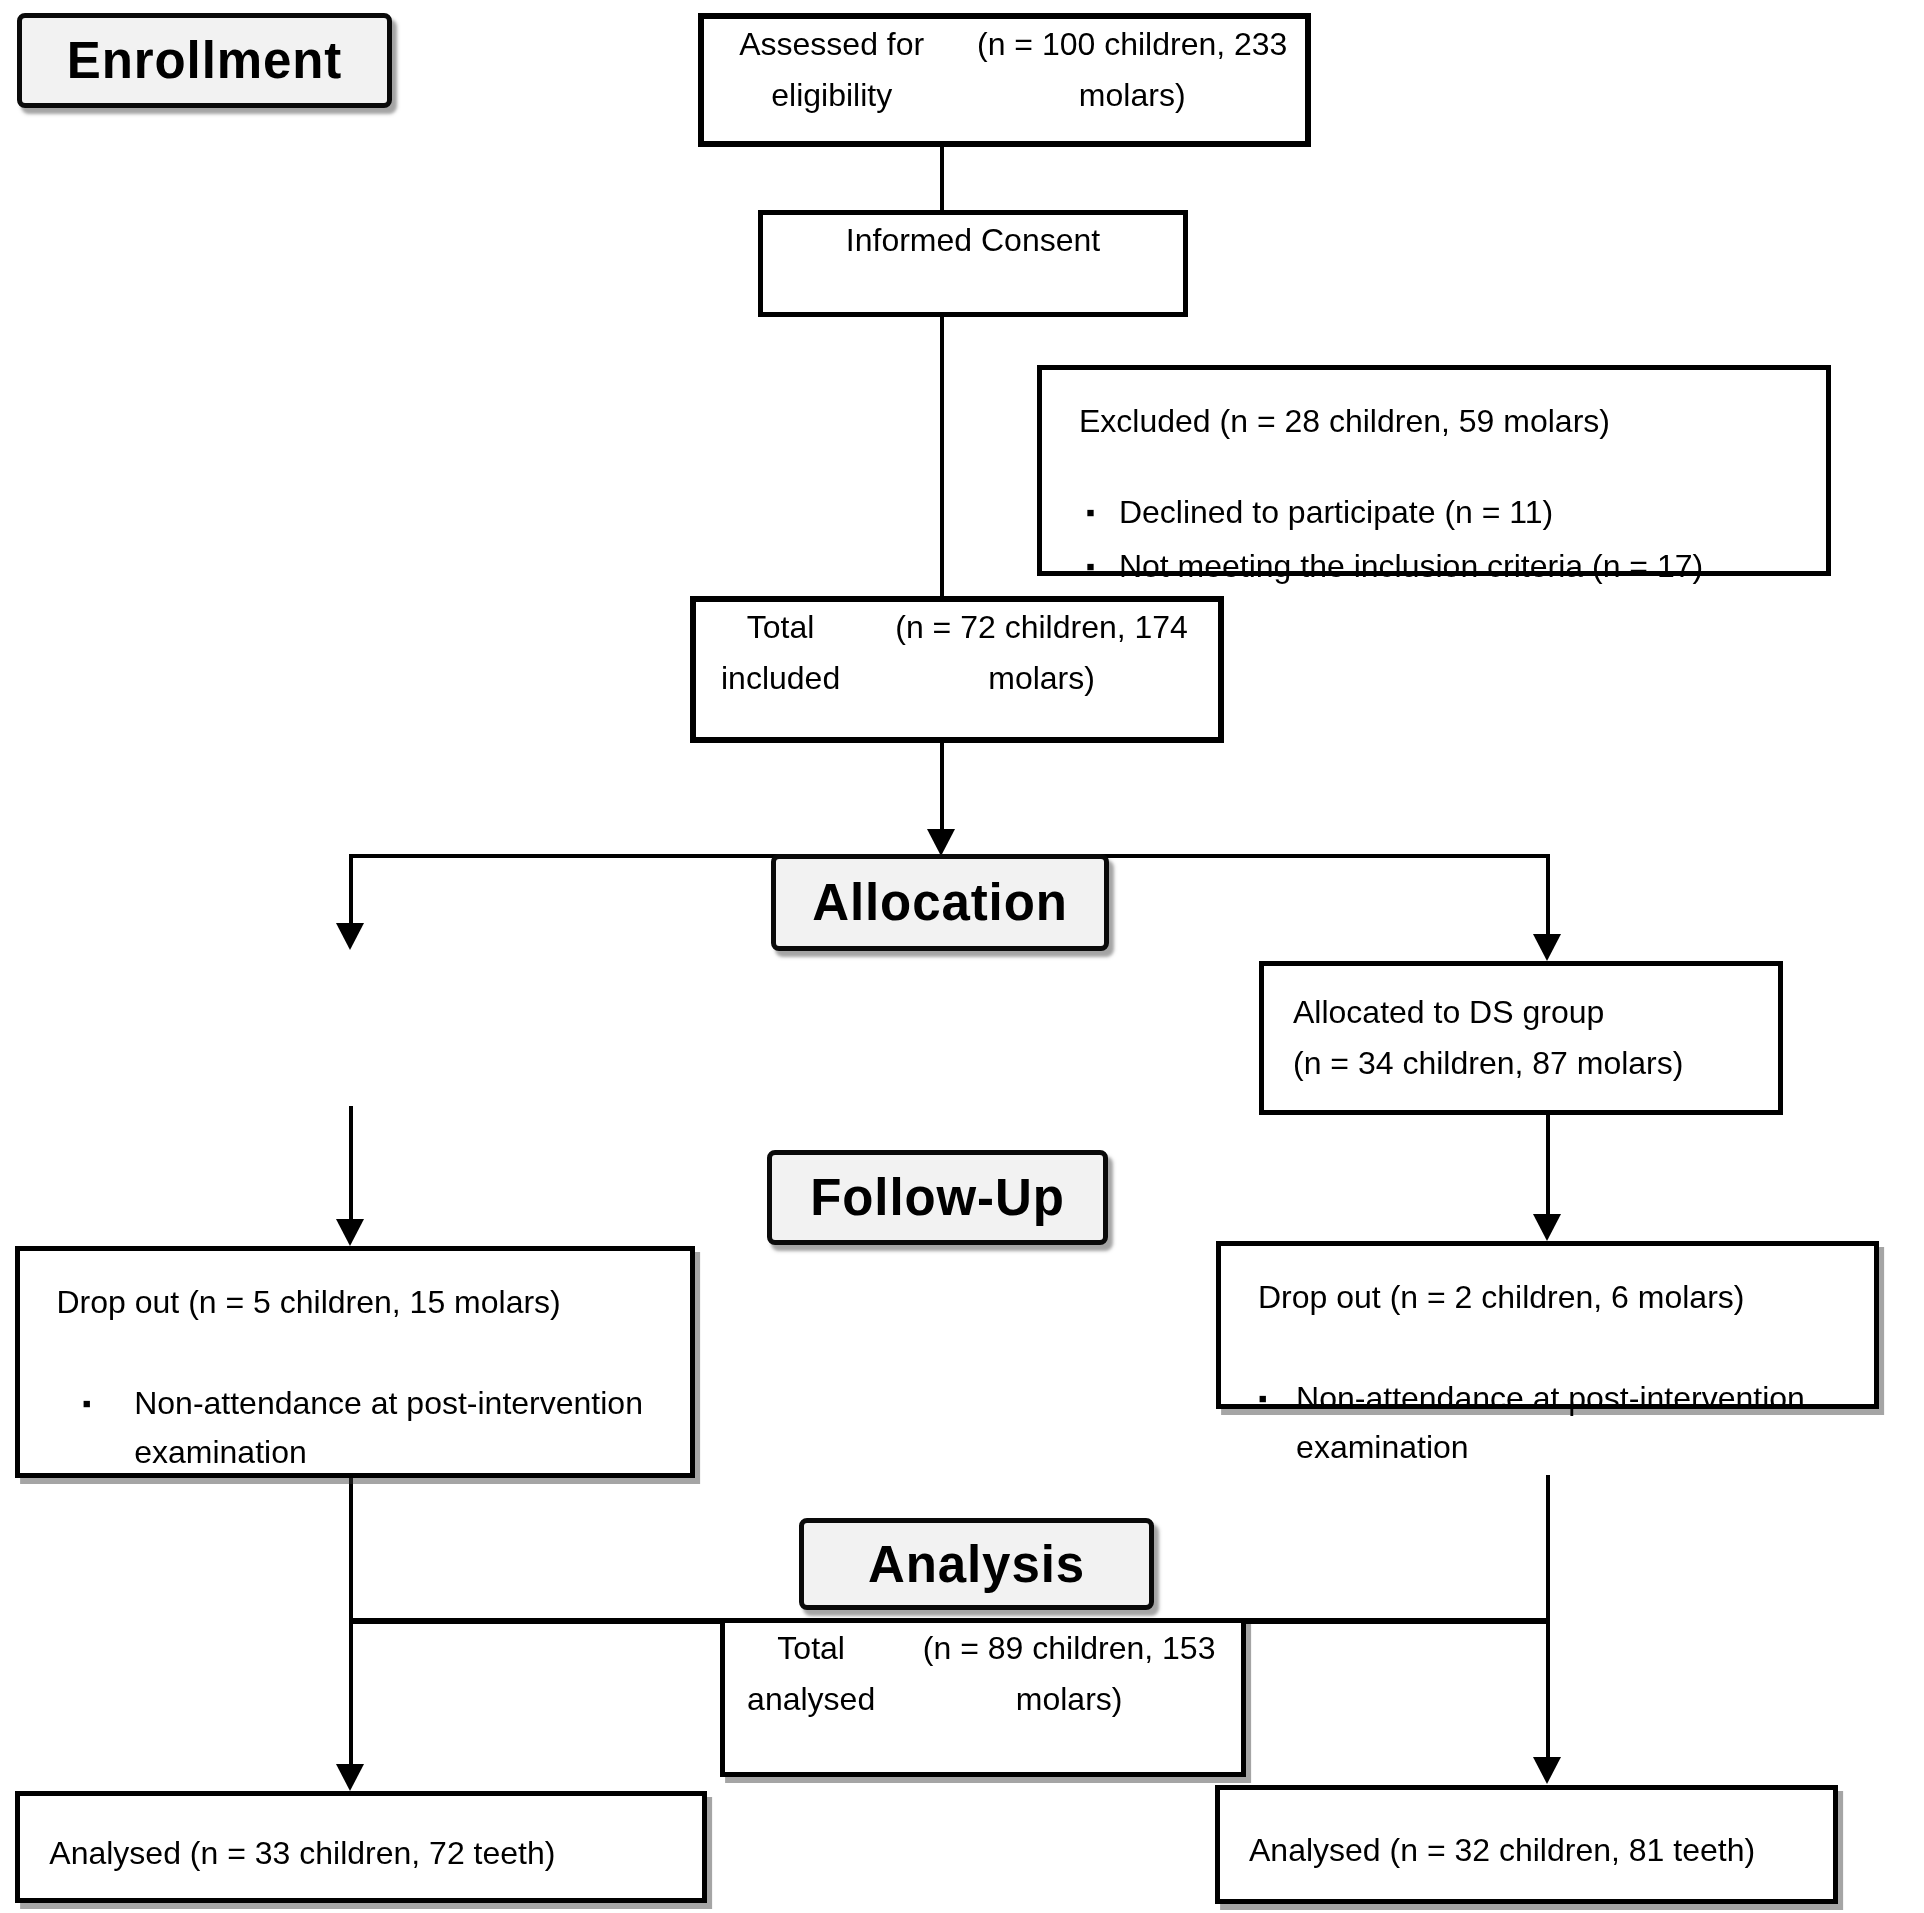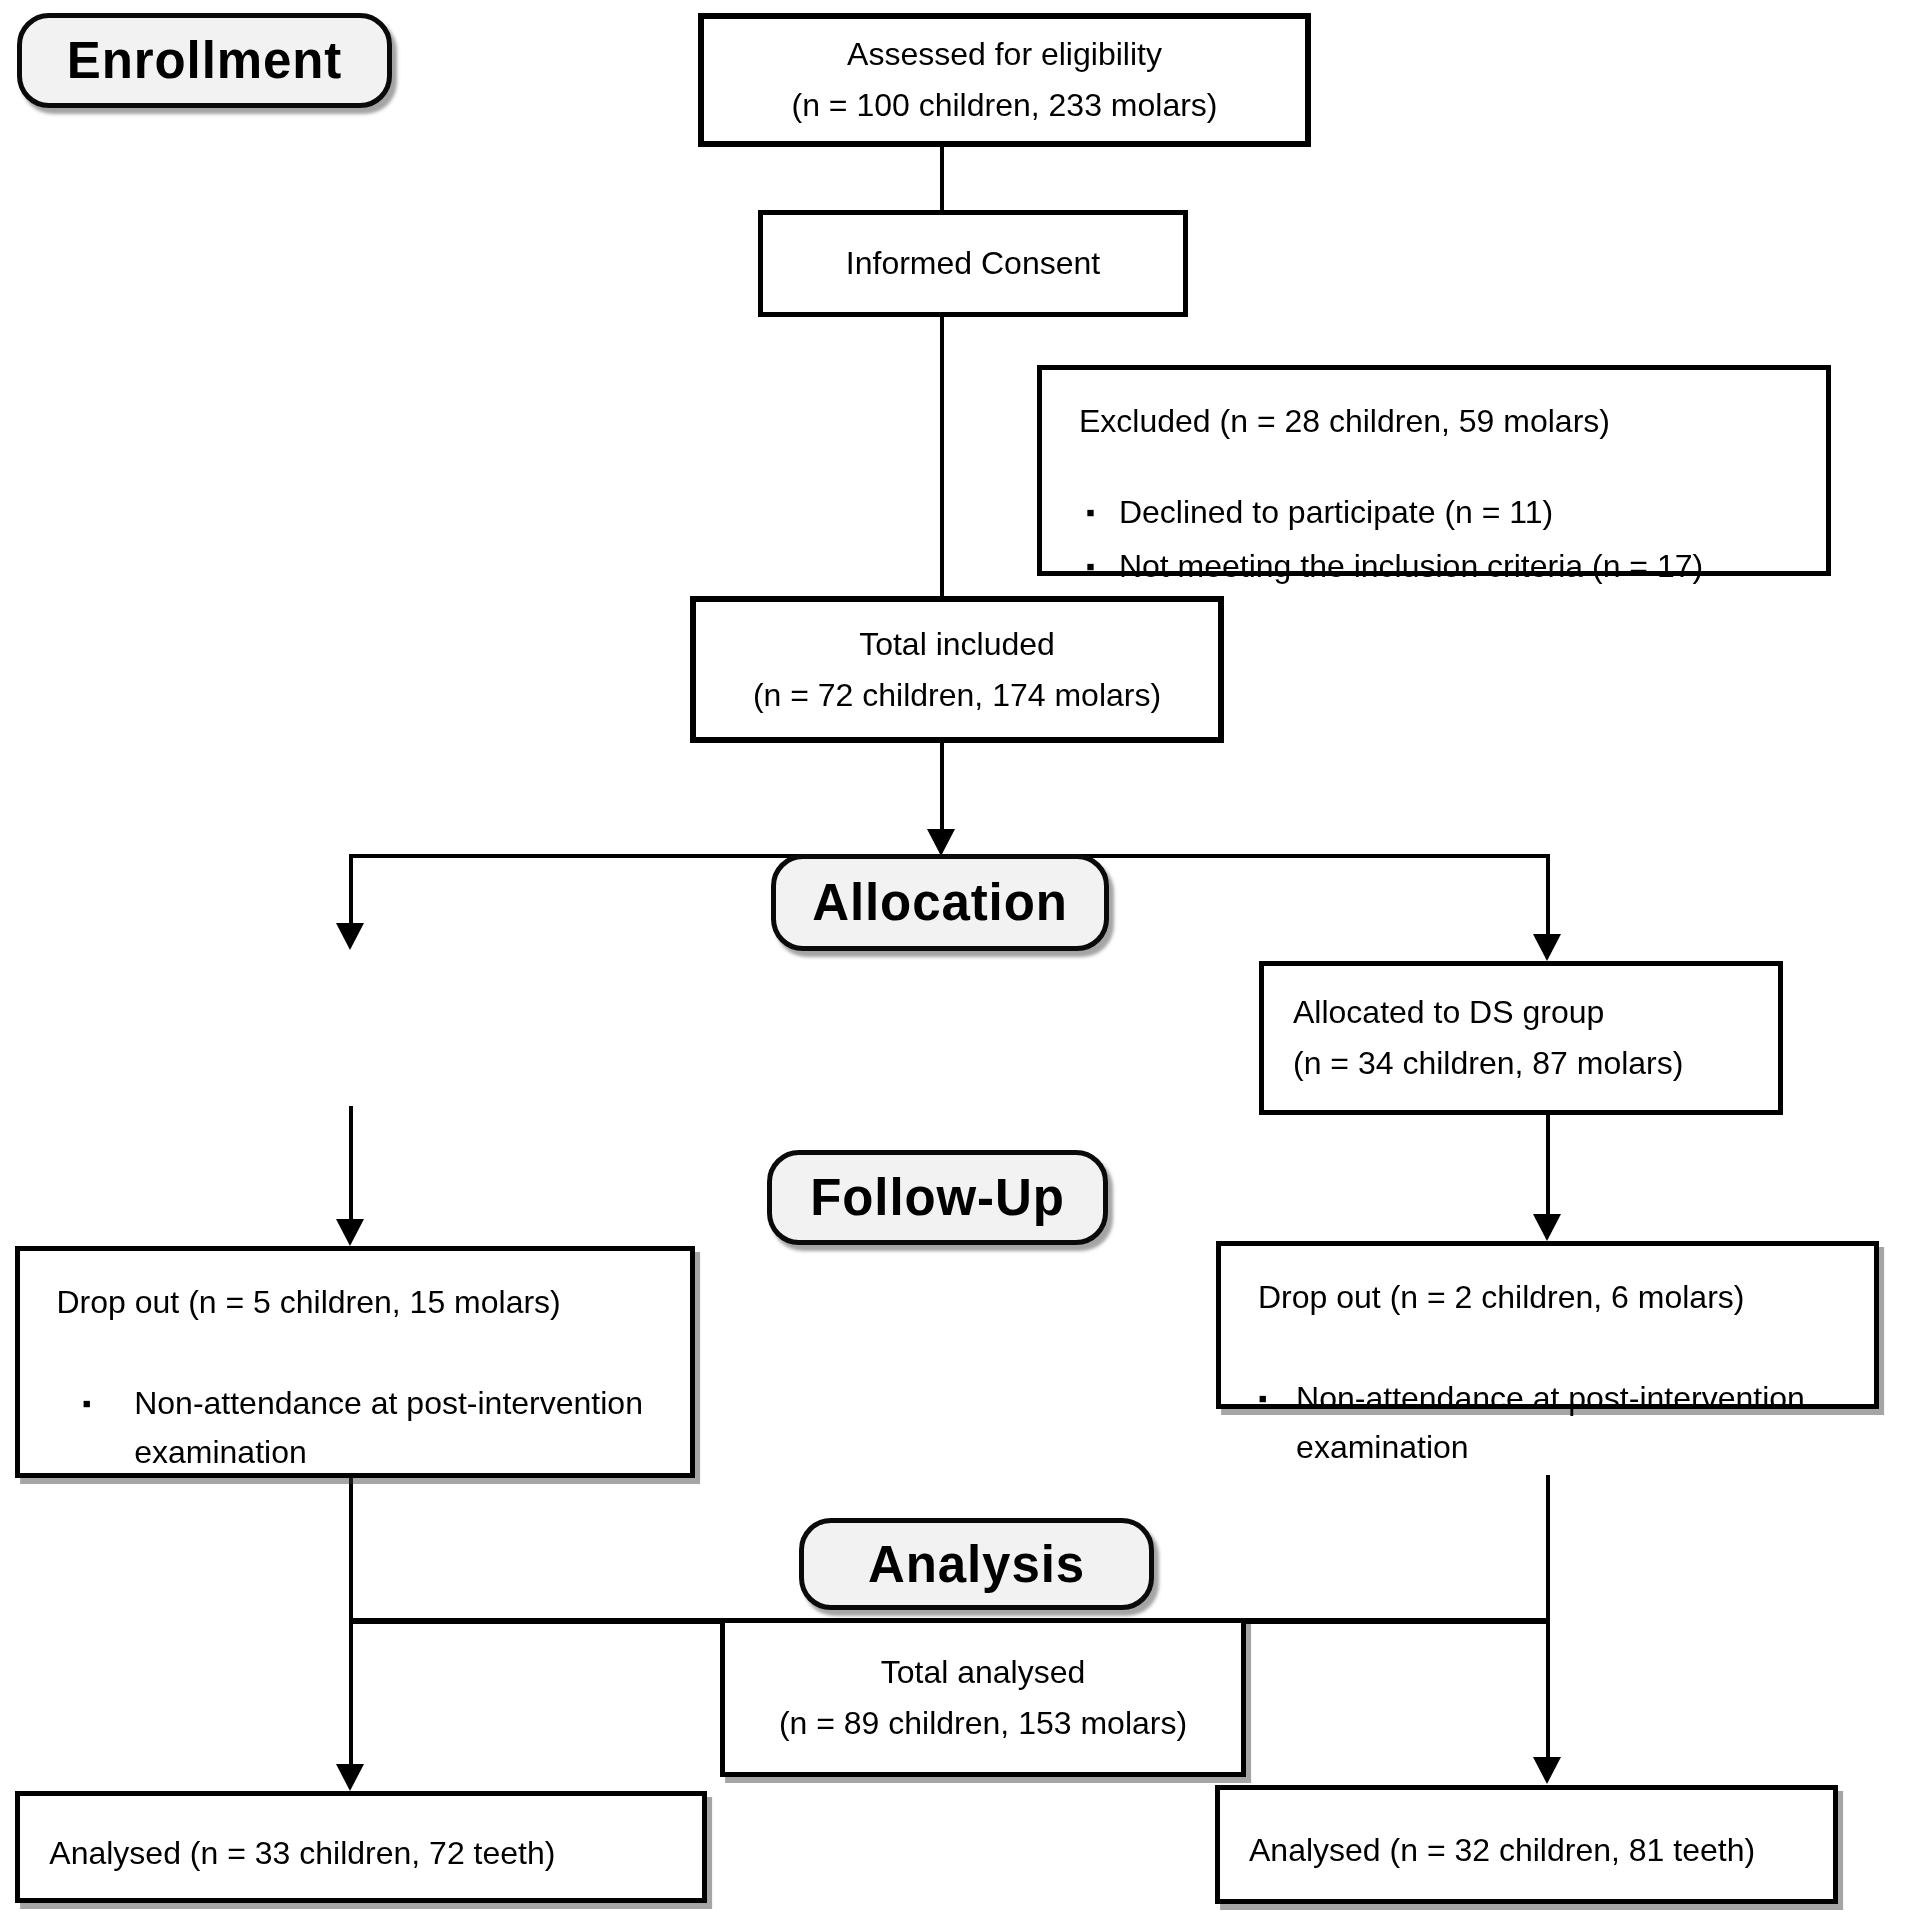--- a/index.html
+++ b/index.html
@@ -7,25 +7,25 @@
     position:relative;width:1924px;height:1914px;background:#ffffff;
     font-family:"Liberation Sans","DejaVu Sans",sans-serif;color:#000;
     overflow:hidden;
   }
   .box{
     position:absolute;background:var(--box-fill,#ffffff);
     border:5.1px solid var(--line-color,#000);box-sizing:border-box;
     font-size:32px;line-height:51px;
   }
   .box.thick{border-width:6.8px;}
-  .box.center{display:flex;flex-direction:column;align-items:center;justify-content:center;text-align:center;}
+  .box.center{display:flex;flex-direction:row;align-items:flex-start;justify-content:center;text-align:center;}
   .box.leftalign{display:flex;flex-direction:column;justify-content:center;padding-left:29px;}
   .phase{
     position:absolute;display:flex;align-items:center;justify-content:center;
-    background:var(--phase-fill,#f2f2f2);border:5.1px solid #0a0a0a;border-radius:32px;
+    background:var(--phase-fill,#f2f2f2);border:5.1px solid #0a0a0a;border-radius:8px;
     font-weight:bold;font-size:51px;letter-spacing:0.9px;box-sizing:border-box;
     box-shadow:4.3px 6px 3.4px rgba(90,90,90,0.55);
   }
   .shadowed{box-shadow:5.1px 6px 0 rgba(55,55,55,0.45);}
   .vline{position:absolute;width:4.3px;background:var(--line-color,#000);}
   .hline{position:absolute;background:var(--line-color,#000);}
   .arrow{
     position:absolute;width:0;height:0;
     border-left:14.5px solid transparent;border-right:14.5px solid transparent;
     border-top:27px solid var(--line-color,#000);

